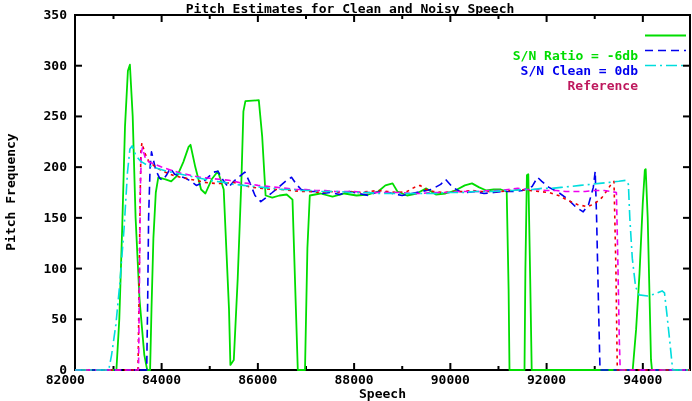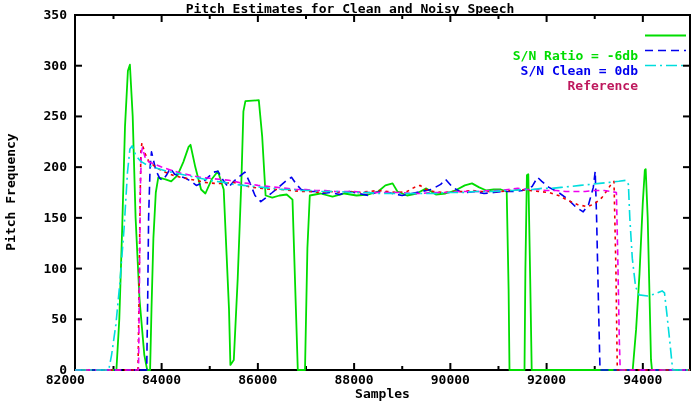--- a/index.html
+++ b/index.html
@@ -77,21 +77,21 @@
       <line x1="75" y1="15" x2="82" y2="15" stroke="#000000" stroke-width="2"></line>
       <line x1="690" y1="15" x2="683" y2="15" stroke="#000000" stroke-width="2"></line>
       <text x="67" y="19" text-anchor="end" font-family="&quot;DejaVu Sans Mono&quot;,&quot;Liberation Mono&quot;,monospace" font-size="13px" font-weight="bold" fill="#000000">350</text>
       <path d="M75.0 370.0L116.4 370.0L119.3 319.3L122.2 228.0L125.0 126.6L127.9 70.8L129.9 64.7L132.7 116.4L135.6 217.9L139.5 299.0L144.3 354.8L147.2 370.0L150.1 370.0L151.5 309.1L153.4 238.1L155.8 192.5L158.3 177.3L165.5 179.3L171.2 181.3L177.5 175.3L183.3 162.1L188.6 146.9L190.5 144.8L195.3 167.1L201.1 189.5L205.4 193.5L211.7 179.3L217.9 171.2L223.7 189.5L229.0 309.1L230.4 364.9L233.8 359.9L237.7 278.7L241.5 177.3L243.4 111.4L245.4 101.2L258.8 100.2L262.2 136.7L265.6 195.5L272.3 197.6L279.5 195.5L286.7 194.5L292.5 199.6L295.9 309.1L297.8 370.0L305.0 370.0L307.4 248.3L309.8 195.5L320.4 193.5L332.5 196.6L344.5 193.5L356.5 195.5L368.5 194.5L378.2 191.5L385.4 185.4L392.6 183.4L397.4 191.5L407.0 195.5L416.7 193.5L426.3 188.4L435.9 194.5L445.5 193.5L455.2 190.5L464.8 185.4L472.0 183.4L479.2 187.4L486.4 190.5L493.7 189.5L500.9 189.5L506.7 191.5L508.6 288.9L509.5 370.0L524.5 370.0L525.4 268.6L526.9 175.3L528.3 174.2L530.2 278.7L531.7 370.0L632.7 370.0L636.1 329.4L639.5 273.6L642.8 202.6L644.8 170.2L645.7 169.2L647.7 217.9L649.6 299.0L651.0 359.9L652.0 370.0L690.0 370.0" fill="none" stroke="#00dd00" stroke-width="1.8" stroke-linejoin="round" stroke-linecap="butt"></path>
       <path d="M75.0 370.0L146.7 370.0L147.7 299.0L148.6 217.9L150.1 167.1L151.5 151.9L153.4 160.0L155.8 170.2L159.7 178.3L162.6 180.3L166.4 175.3L170.3 168.2L174.6 174.2L179.9 176.3L185.7 178.3L191.0 181.3L196.3 185.4L201.6 183.4L206.9 178.3L213.6 172.2L217.9 171.2L223.2 180.3L228.5 187.4L233.8 181.3L239.6 176.3L244.9 172.2L249.7 182.4L255.0 195.5L260.8 201.6L266.0 197.6L272.3 192.5L279.5 186.4L286.7 180.3L291.5 177.3L296.4 184.4L301.2 189.5L308.4 191.5L315.6 191.5L322.8 193.5L330.0 192.5L339.7 194.5L349.3 191.5L358.9 193.5L368.5 195.5L375.8 192.5L383.0 191.5L392.6 193.5L402.2 195.5L411.9 193.5L421.5 191.5L431.1 189.5L440.7 184.4L445.5 179.3L452.8 187.4L460.0 191.5L467.2 192.5L474.4 191.5L484.0 193.5L493.7 192.5L503.3 191.5L512.9 191.5L522.5 190.5L532.2 186.4L537.5 177.3L541.8 181.3L549.0 187.4L558.6 192.5L568.3 199.6L575.5 206.7L583.2 211.8L588.5 204.7L593.3 187.4L595.2 171.2L596.6 217.9L598.6 309.1L600.0 370.0L690.0 370.0" fill="none" stroke="#0000ee" stroke-width="1.6" stroke-linejoin="round" stroke-linecap="butt" stroke-dasharray="8 5"></path>
       <path d="M75.0 370.0L138.0 370.0L139.0 299.0L140.0 207.7L140.9 151.9L141.9 142.8L144.8 152.9L148.6 161.1L154.4 166.1L160.7 170.2L167.4 173.2L176.1 176.3L185.7 178.3L195.3 180.3L204.9 182.4L214.6 183.4L224.2 183.4L233.8 182.4L243.4 185.4L253.1 187.4L262.7 188.4L272.3 189.5L281.9 189.5L291.5 190.5L301.2 191.5L310.8 191.5L320.4 192.5L330.0 191.5L339.7 192.5L349.3 191.5L358.9 192.5L368.5 191.5L378.2 190.5L387.8 191.5L397.4 192.5L407.0 191.5L414.3 187.4L420.0 185.4L426.3 189.5L433.5 191.5L443.1 192.5L452.8 191.5L462.4 191.5L472.0 190.5L481.6 191.5L491.3 191.5L500.9 191.5L510.5 190.5L520.1 189.5L529.8 190.5L539.4 191.5L549.0 192.5L558.6 195.5L568.3 200.6L577.9 204.7L587.5 206.7L594.7 203.7L601.9 197.6L607.7 189.5L611.6 183.4L614.0 181.3L615.9 268.6L617.3 370.0L690.0 370.0" fill="none" stroke="#ee0000" stroke-width="1.6" stroke-linejoin="round" stroke-linecap="butt" stroke-dasharray="3 4"></path>
       <path d="M75.0 370.0L138.5 370.0L139.5 278.7L140.4 187.4L141.4 152.9L142.4 147.9L145.3 158.0L149.1 162.1L154.4 164.1L161.6 167.1L171.2 170.2L180.9 173.2L190.5 175.3L200.1 177.3L209.7 178.3L219.4 179.3L229.0 180.3L238.6 182.4L248.2 183.4L257.9 185.4L267.5 186.4L277.1 187.4L286.7 188.4L296.4 189.5L306.0 189.5L315.6 190.5L325.2 190.5L334.9 191.5L344.5 191.5L354.1 191.5L363.7 192.5L373.4 192.5L383.0 192.5L392.6 192.5L402.2 192.5L411.9 193.5L421.5 193.5L431.1 192.5L440.7 192.5L450.4 192.5L460.0 191.5L469.6 191.5L479.2 191.5L488.8 190.5L498.5 190.5L508.1 189.5L517.7 188.4L527.3 189.5L537.0 189.5L546.6 190.5L556.2 190.5L565.8 191.5L575.5 191.5L585.1 191.5L594.7 190.5L604.3 190.5L611.6 191.5L616.4 192.5L617.8 258.4L619.3 339.6L620.2 370.0L690.0 370.0" fill="none" stroke="#ee00ee" stroke-width="1.6" stroke-linejoin="round" stroke-linecap="butt" stroke-dasharray="6 4"></path>
       <path d="M75.0 370.0L108.7 370.0L111.6 354.8L115.9 324.4L119.8 283.8L124.1 228.0L127.5 172.2L129.9 148.9L132.3 145.8L135.6 155.0L140.4 161.1L147.2 165.1L156.8 168.2L166.4 171.2L176.1 173.2L185.7 175.3L195.3 177.3L204.9 179.3L214.6 181.3L224.2 182.4L233.8 184.4L243.4 185.4L253.1 186.4L262.7 187.4L272.3 188.4L281.9 189.5L291.5 189.5L301.2 190.5L310.8 190.5L320.4 191.5L330.0 191.5L339.7 191.5L349.3 192.5L358.9 192.5L368.5 192.5L378.2 193.5L387.8 193.5L397.4 193.5L407.0 193.5L416.7 193.5L426.3 193.5L435.9 193.5L445.5 192.5L455.2 192.5L464.8 192.5L474.4 191.5L484.0 191.5L493.7 191.5L503.3 190.5L512.9 190.5L522.5 189.5L532.2 189.5L541.8 188.4L551.4 188.4L561.0 187.4L570.7 186.4L580.3 185.4L589.9 184.4L599.5 183.4L609.2 182.4L618.8 181.3L626.0 180.3L628.4 184.4L629.8 217.9L632.3 258.4L635.6 286.8L639.0 294.9L647.7 296.0L654.9 293.9L662.1 290.9L664.5 292.9L666.9 314.2L669.8 341.6L672.7 370.0L690.0 370.0" fill="none" stroke="#00dddd" stroke-width="1.6" stroke-linejoin="round" stroke-linecap="butt" stroke-dasharray="11 4 2 4"></path>
     </svg>
   <div class="txt" id="chart-title">Pitch Estimates for Clean and Noisy Speech</div>
-  <div class="txt" id="x-axis-title">Samples</div>
+  <div class="txt" id="x-axis-title">Speech</div>
   <div class="txt" id="y-axis-title">Pitch Frequency</div>
   <div id="legend">
       <div class="legend-row">
         <span class="legend-label" style="color: rgb(0, 221, 0);">S/N Ratio = -6db</span>
         <svg class="legend-sample" width="41" height="3">
           <line x1="0" y1="1.5" x2="41" y2="1.5" stroke="#00dd00" stroke-width="1.8"></line>
         </svg>
       </div>
       <div class="legend-row">
         <span class="legend-label" style="color: rgb(0, 0, 238);">S/N Clean = 0db</span>

